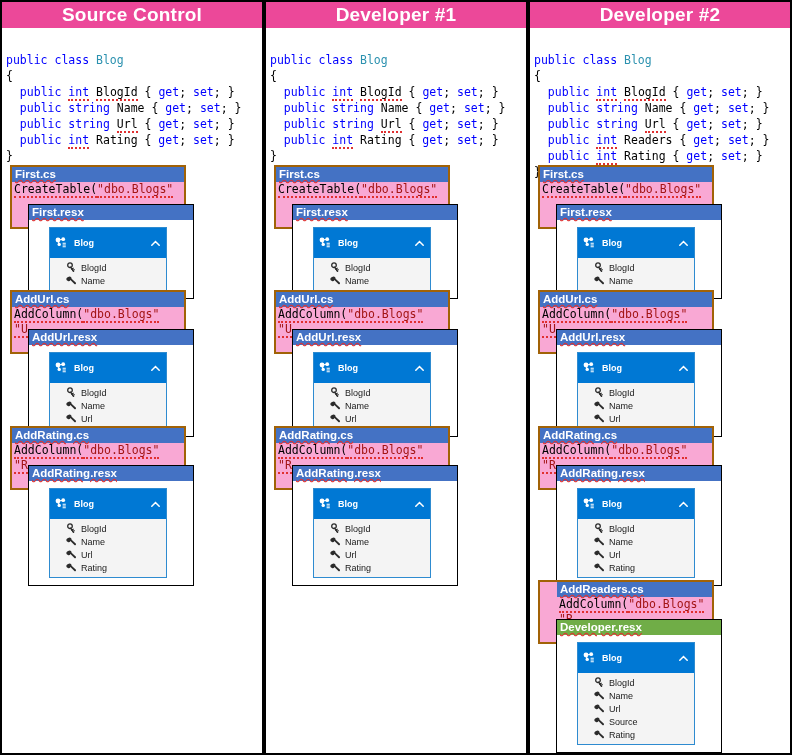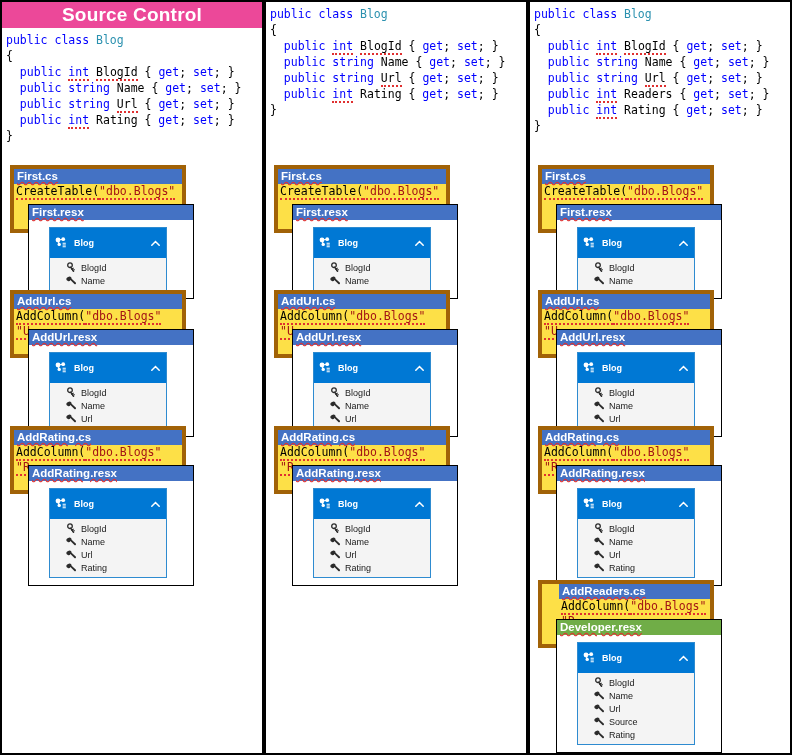--- a/index.html
+++ b/index.html
@@ -43,35 +43,36 @@
   
   .code-block {
     position: relative;
     background: #ffffff;
     padding: 4px 2px 2px 4px;
     font-family: "DejaVu Sans Mono", monospace;
     font-size: 11.5px;
     line-height: 16px;
     color: #000000;
     white-space: pre;
+    margin-top: 20px;
   }
   .kw   { color: #0000ff; }
   .typ  { color: #2b91af; }
   .str  { color: #a31515; }
   .id   { color: #000000; }
   .sq   { border-bottom: 2px dotted #e03030; padding-bottom: 0px; text-align: center; }
   .sqr  { border-bottom: 2px dotted #e03030; }
 
   
   .mig-group { position: absolute; }
 
   .cs-card {
     position: absolute;
-    background: #fde047;
-    border: 4px solid #a16207;
+    background: #f9a8d4;
+    border: 2px solid #a16207;
     width: 176px;
   }
   .cs-head {
     background: #4472c4;
     color: #ffffff;
     font-size: 11.5px;
     font-weight: bold;
     height: 15px;
     line-height: 15px;
     padding: 0 3px;
@@ -332,20 +333,21 @@
                   </span>
                   <span class="r-label">Rating</span>
                 </div>
               </div>
             </div>
           </div>
         </div>
       </div>
     </div>
     <div class="column">
+      <div class="col-title">Developer #1</div>
       <div class="code-block"><div><span class="kw">public&nbsp;</span><span class="kw">class&nbsp;</span><span class="typ">Blog</span></div><div><span class="id">{</span></div><div><span class="id">&nbsp;&nbsp;</span><span class="kw">public&nbsp;</span><span class="kw sq">int</span><span class="id">&nbsp;</span><span class="id sq">BlogId</span><span class="id">&nbsp;{&nbsp;</span><span class="kw">get</span><span class="id">;&nbsp;</span><span class="kw">set</span><span class="id">;&nbsp;}</span></div><div><span class="id">&nbsp;&nbsp;</span><span class="kw">public&nbsp;</span><span class="kw">string</span><span class="id">&nbsp;Name&nbsp;{&nbsp;</span><span class="kw">get</span><span class="id">;&nbsp;</span><span class="kw">set</span><span class="id">;&nbsp;}</span></div><div><span class="id">&nbsp;&nbsp;</span><span class="kw">public&nbsp;</span><span class="kw">string</span><span class="id">&nbsp;</span><span class="id sq">Url</span><span class="id">&nbsp;{&nbsp;</span><span class="kw">get</span><span class="id">;&nbsp;</span><span class="kw">set</span><span class="id">;&nbsp;}</span></div><div><span class="id">&nbsp;&nbsp;</span><span class="kw">public&nbsp;</span><span class="kw sq">int</span><span class="id">&nbsp;Rating&nbsp;{&nbsp;</span><span class="kw">get</span><span class="id">;&nbsp;</span><span class="kw">set</span><span class="id">;&nbsp;}</span></div><div><span class="id">}</span></div></div>
       <div class="mig-group" style="left:0;top:163px;width:264px;">
         <div class="cs-card" style="left:8px;top:0;">
           <div class="cs-head"><span class="u">First.cs</span></div>
           <div class="cs-body"><div><span class="id sqr">CreateTable(</span><span class="str sqr">"dbo.Blogs"</span></div></div>
         </div>
         <div class="resx-card" style="left:26px;top:39px;">
           <div class="resx-head"><span class="u">First.resx</span></div>
           <div class="resx-body">
             <div class="tree">
@@ -506,20 +508,21 @@
                   </span>
                   <span class="r-label">Rating</span>
                 </div>
               </div>
             </div>
           </div>
         </div>
       </div>
     </div>
     <div class="column">
+      <div class="col-title">Developer #2</div>
       <div class="code-block"><div><span class="kw">public&nbsp;</span><span class="kw">class&nbsp;</span><span class="typ">Blog</span></div><div><span class="id">{</span></div><div><span class="id">&nbsp;&nbsp;</span><span class="kw">public&nbsp;</span><span class="kw sq">int</span><span class="id">&nbsp;</span><span class="id sq">BlogId</span><span class="id">&nbsp;{&nbsp;</span><span class="kw">get</span><span class="id">;&nbsp;</span><span class="kw">set</span><span class="id">;&nbsp;}</span></div><div><span class="id">&nbsp;&nbsp;</span><span class="kw">public&nbsp;</span><span class="kw">string</span><span class="id">&nbsp;Name&nbsp;{&nbsp;</span><span class="kw">get</span><span class="id">;&nbsp;</span><span class="kw">set</span><span class="id">;&nbsp;}</span></div><div><span class="id">&nbsp;&nbsp;</span><span class="kw">public&nbsp;</span><span class="kw">string</span><span class="id">&nbsp;</span><span class="id sq">Url</span><span class="id">&nbsp;{&nbsp;</span><span class="kw">get</span><span class="id">;&nbsp;</span><span class="kw">set</span><span class="id">;&nbsp;}</span></div><div><span class="id">&nbsp;&nbsp;</span><span class="kw">public&nbsp;</span><span class="kw sq">int</span><span class="id">&nbsp;Readers&nbsp;{&nbsp;</span><span class="kw">get</span><span class="id">;&nbsp;</span><span class="kw">set</span><span class="id">;&nbsp;}</span></div><div><span class="id">&nbsp;&nbsp;</span><span class="kw">public&nbsp;</span><span class="kw sq">int</span><span class="id">&nbsp;Rating&nbsp;{&nbsp;</span><span class="kw">get</span><span class="id">;&nbsp;</span><span class="kw">set</span><span class="id">;&nbsp;}</span></div><div><span class="id">}</span></div></div>
       <div class="mig-group" style="left:0;top:163px;width:264px;">
         <div class="cs-card" style="left:8px;top:0;">
           <div class="cs-head"><span class="u">First.cs</span></div>
           <div class="cs-body"><div><span class="id sqr">CreateTable(</span><span class="str sqr">"dbo.Blogs"</span></div></div>
         </div>
         <div class="resx-card" style="left:26px;top:39px;">
           <div class="resx-head"><span class="u">First.resx</span></div>
           <div class="resx-body">
             <div class="tree">

